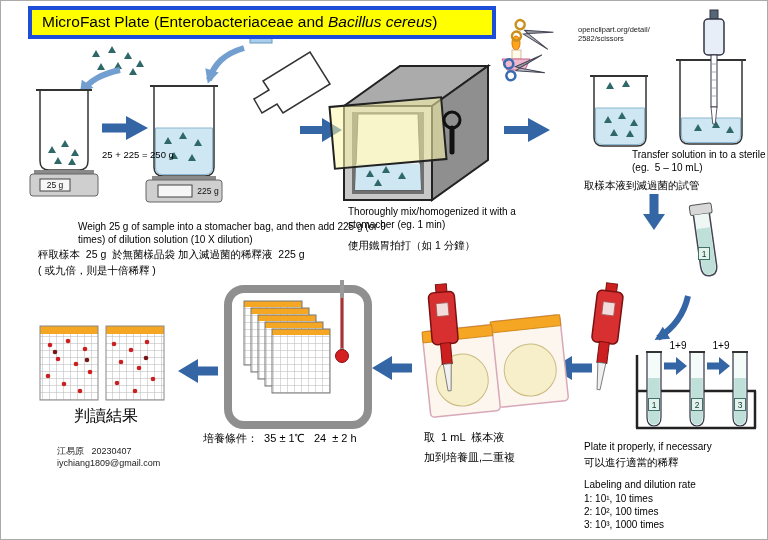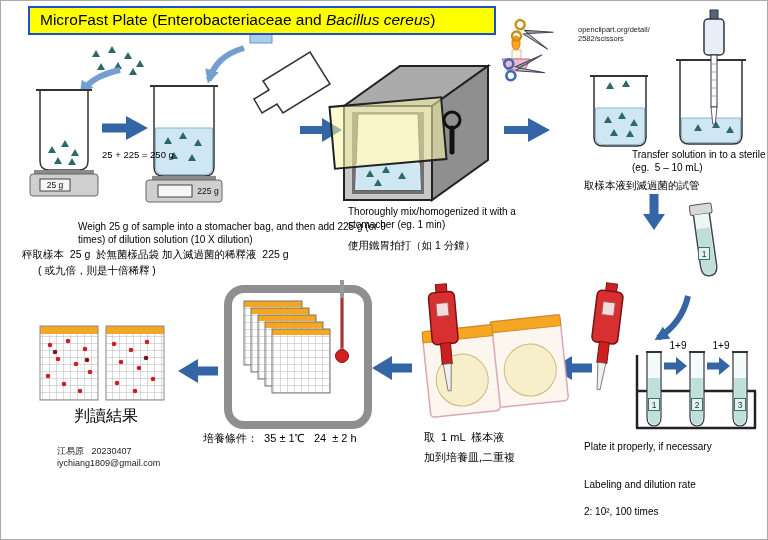--- a/index.html
+++ b/index.html
@@ -2,21 +2,21 @@
 <html><head>
 <meta charset="utf-8">
 <style>
   html,body{margin:0;padding:0;background:#ffffff;}
   .canvas{position:relative;width:768px;height:540px;background:#ffffff;
           font-family:"Liberation Sans",sans-serif;overflow:hidden;
           outline:1px solid #aaa;outline-offset:-1px;}
   svg.illu{position:absolute;left:0;top:0;}
   .txt{position:absolute;color:#000;white-space:pre-wrap;line-height:1.3;}
   .title-banner{position:absolute;left:28px;top:6px;width:468px;box-sizing:border-box;
-                background:#ffff00;border:2px solid #1d4ed8;padding:3px 6px 4px 10px;
+                background:#ffff00;border:4px solid #1d4ed8;padding:3px 6px 4px 10px;
                 font-size:15.5px;color:#000;white-space:pre;}
   .display{position:absolute;font-size:8.5px;text-align:center;color:#111;line-height:12px;}
   .tube-tag{position:absolute;width:12px;height:13px;background:#e4f2ec;border:1px solid #41706a;
             font-size:8.5px;line-height:12px;text-align:center;color:#0a3a36;box-sizing:border-box;}
   .ratio{position:absolute;width:30px;text-align:center;font-size:10px;color:#000;}
 </style>
 </head>
 <body>
 
 <div class="canvas">
@@ -294,41 +294,44 @@
     </g>
   </svg>
 
   <div class="title-banner"><span>MicroFast Plate (Enterobacteriaceae and </span><i>Bacillus cereus</i><span>)</span></div>
 
   <div class="display" style="left:40px;top:179px;width:30px;height:12px;">25 g</div>
   <div class="display" style="left:158px;top:185px;width:34px;height:12px;padding-left:33px;">225 g</div>
 
   <div class="txt" style="left:102px;top:149px;font-size:9.5px;">25 + 225 = 250 g</div>
   <div class="txt" style="left:38px;top:220px;width:308px;font-size:10px;margin-left:40px;">Weigh 25 g of sample into a stomacher bag, and then add 225 g (or 9 times) of dilution solution (10 X dilution)</div>
-  <div class="txt" style="left:22px;top:248px;width:312px;font-size:10.5px;">秤取樣本  25 g  於無菌樣品袋 加入滅過菌的稀釋液  225 g</div>
+  <div class="txt" style="left:38px;top:248px;width:312px;font-size:10.5px;">秤取樣本  25 g  於無菌樣品袋 加入滅過菌的稀釋液  225 g</div>
   <div class="txt" style="left:38px;top:264px;width:312px;font-size:10.5px;">( 或九倍，則是十倍稀釋 )</div>
 
   <div class="txt" style="left:348px;top:205px;width:198px;font-size:10px;">Thoroughly mix/homogenized it with a stomacher (eg. 1 min)</div>
   <div class="txt" style="left:348px;top:239px;width:210px;font-size:10.5px;">使用鐵胃拍打（如 1 分鐘）</div>
 
   <div class="txt" style="left:578px;top:25px;font-size:7.5px;color:#222;">openclipart.org/detail/</div>
   <div class="txt" style="left:578px;top:34px;font-size:7.5px;color:#222;">2582/scissors</div>
 
   <div class="txt" style="left:584px;top:148px;width:180px;font-size:10px;margin-left:48px;">Transfer solution in to a sterile test tube (eg.  5 – 10 mL)</div>
   <div class="txt" style="left:584px;top:179px;width:180px;font-size:10.5px;">取樣本液到滅過菌的試管</div>
   <div class="tube-tag" style="left:698px;top:247px;">1</div>
 
   <div class="ratio" style="left:663px;top:340px;">1+9</div>
   <div class="ratio" style="left:706px;top:340px;">1+9</div>
   <div class="tube-tag" style="left:648px;top:398px;">1</div>
   <div class="tube-tag" style="left:691px;top:398px;">2</div>
   <div class="tube-tag" style="left:734px;top:398px;">3</div>
   <div class="txt" style="left:584px;top:440px;width:180px;font-size:10px;">Plate it properly, if necessary</div>
+  <div class="txt" style="left:584px;top:456px;width:180px;font-size:10.5px;">可以進行適當的稀釋</div>
   <div class="txt" style="left:584px;top:478px;width:180px;font-size:10px;">Labeling and dilution rate</div>
+  <div class="txt" style="left:584px;top:492px;width:180px;font-size:10px;">1: 10¹, 10 times</div>
   <div class="txt" style="left:584px;top:505px;width:180px;font-size:10px;">2: 10², 100 times</div>
+  <div class="txt" style="left:584px;top:518px;width:180px;font-size:10px;">3: 10³, 1000 times</div>
 
   <div class="txt" style="left:424px;top:430px;font-size:11px;">取  1 mL  樣本液</div>
   <div class="txt" style="left:424px;top:450px;font-size:11px;">加到培養皿,二重複</div>
 
   <div class="txt" style="left:203px;top:431px;font-size:11px;">培養條件：  35 ± 1℃   24  ± 2 h</div>
 
   <div class="txt" style="left:74px;top:406px;font-size:16px;">判讀結果</div>
 
   <div class="txt" style="left:57px;top:446px;font-size:9px;color:#222;">江易原   20230407</div>
   <div class="txt" style="left:57px;top:458px;font-size:9px;color:#222;">iychiang1809@gmail.com</div>

